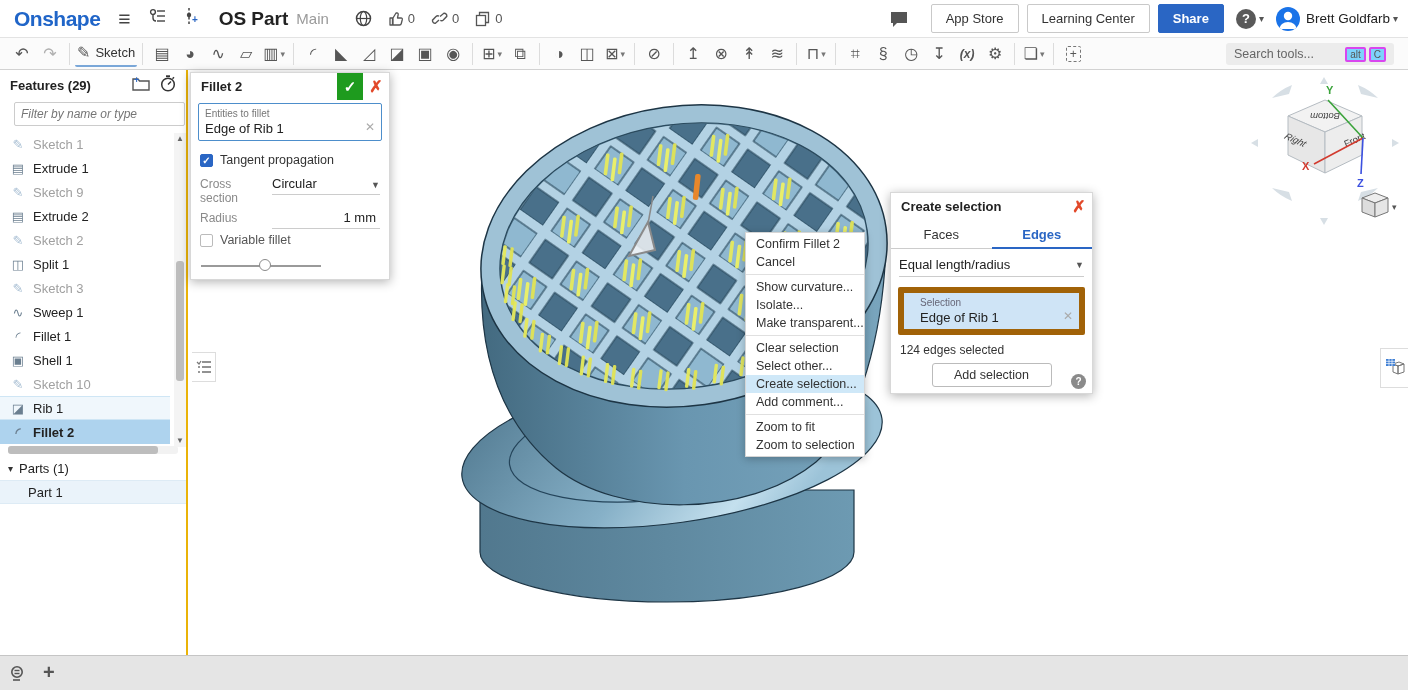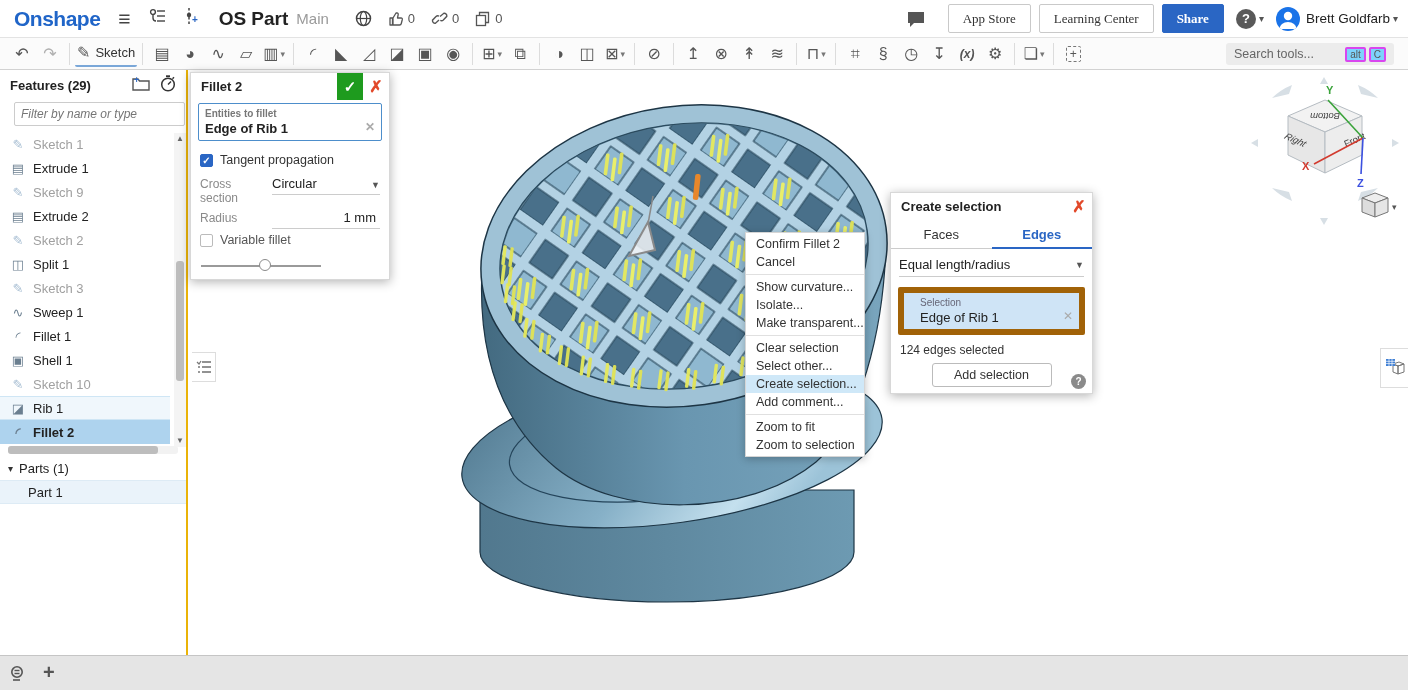--- a/index.html
+++ b/index.html
@@ -11,21 +11,21 @@
   .header { position:absolute; left:0; top:0; width:1408px; height:38px; background:#fff;
     border-bottom:1px solid #e3e3e3; display:flex; align-items:center; }
   .logo { font-size:21px; font-weight:700; color:#2065c8; margin-left:14px; letter-spacing:-0.5px; }
   .hicon { color:#444; margin-left:18px; font-size:18px; cursor:pointer; }
   .hamburger { font-size:21px; font-weight:700; }
   .doc-title { font-size:19px; font-weight:700; color:#222; margin-left:20px; }
   .doc-branch { font-size:15px; color:#9a9a9a; margin-left:8px; }
   .count { display:flex; align-items:center; gap:4px; margin-left:16px; color:#555; font-size:13px; }
   .hdr-right { margin-left:auto; display:flex; align-items:center; margin-right:10px; }
   .hbtn { height:29px; padding:0 14px; border:1px solid #c9c9c9; border-radius:2px; background:#fff;
-    font-size:13px; color:#333; display:flex; align-items:center; margin-left:8px; cursor:pointer;font-family:Liberation Serif, serif; }
+    font-size:13px; color:#333; display:flex; align-items:center; margin-left:8px; cursor:pointer; }
   .hbtn.primary { background:#2a66c4; border-color:#2a66c4; color:#fff; font-weight:600; }
   .help-circle { width:20px; height:20px; border-radius:50%; background:#595959; color:#fff;
     font-size:13px; font-weight:700; display:flex; align-items:center; justify-content:center; margin-left:12px; }
   .caret { font-size:10px; color:#555; margin-left:3px; }
   .avatar { width:24px; height:24px; border-radius:50%; background:#1a73e8; margin-left:12px;
     display:flex; align-items:center; justify-content:center; overflow:hidden; }
   .user-name { font-size:13.5px; color:#222; margin-left:6px; }
 
   
   .toolbar { position:absolute; left:0; top:38px; width:1408px; height:32px; background:#fbfbfb;
@@ -90,21 +90,21 @@
   .dlg-header { height:27px; display:flex; align-items:center; padding-left:10px; }
   .dlg-title { font-size:13px; font-weight:700; color:#222; flex:1; }
   .btn-ok { width:26px; height:27px; background:#1e9b1e; color:#fff; font-size:15px; font-weight:700;
     display:flex; align-items:center; justify-content:center; cursor:pointer; }
   .btn-x { width:26px; height:27px; color:#e2492a; font-size:16px; font-weight:700;
     display:flex; align-items:center; justify-content:center; cursor:pointer; }
 
   
   .fillet-dialog { left:190px; top:72px; width:200px; }
   .sel-box { margin:3px 7px 8px 7px; border:1px solid #4d8ecb; border-radius:2px; padding:4px 6px;
-    position:relative; background:#fff;font-weight:bold; }
+    position:relative; background:#fff; }
   .sel-box .lab { font-size:10px; color:#777; }
   .sel-box .val { font-size:13px; color:#222; margin-top:2px; }
   .sel-clear { position:absolute; right:6px; bottom:6px; color:#aaa; font-size:12px; cursor:pointer; }
   .chk-row { display:flex; align-items:center; gap:7px; padding:4px 9px; font-size:12.5px; color:#333; }
   .chk { width:13px; height:13px; border:1px solid #bbb; border-radius:2px; background:#fff; flex:none; }
   .chk.on { background:#2a66c4; border-color:#2a66c4; color:#fff; font-size:10px; font-weight:700;
     display:flex; align-items:center; justify-content:center; }
   .frm-row { display:flex; align-items:baseline; padding:5px 9px 0 9px; font-size:12px; }
   .frm-row .flab { color:#8a8a8a; width:72px; flex:none; }
   .frm-row .fctl { flex:1; border-bottom:1px solid #ccc; display:flex; align-items:baseline;

